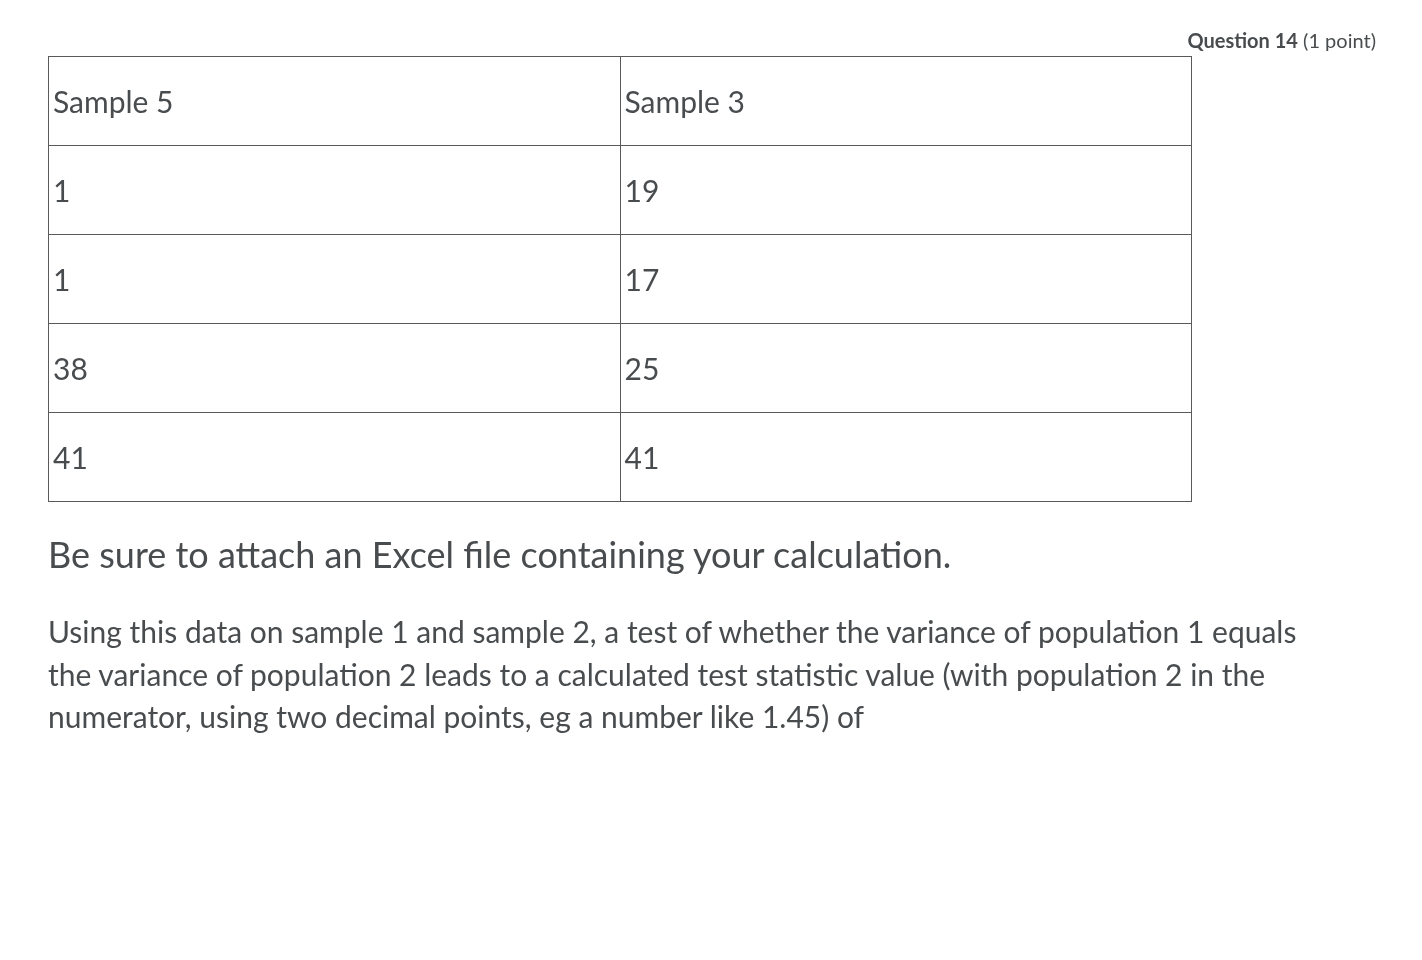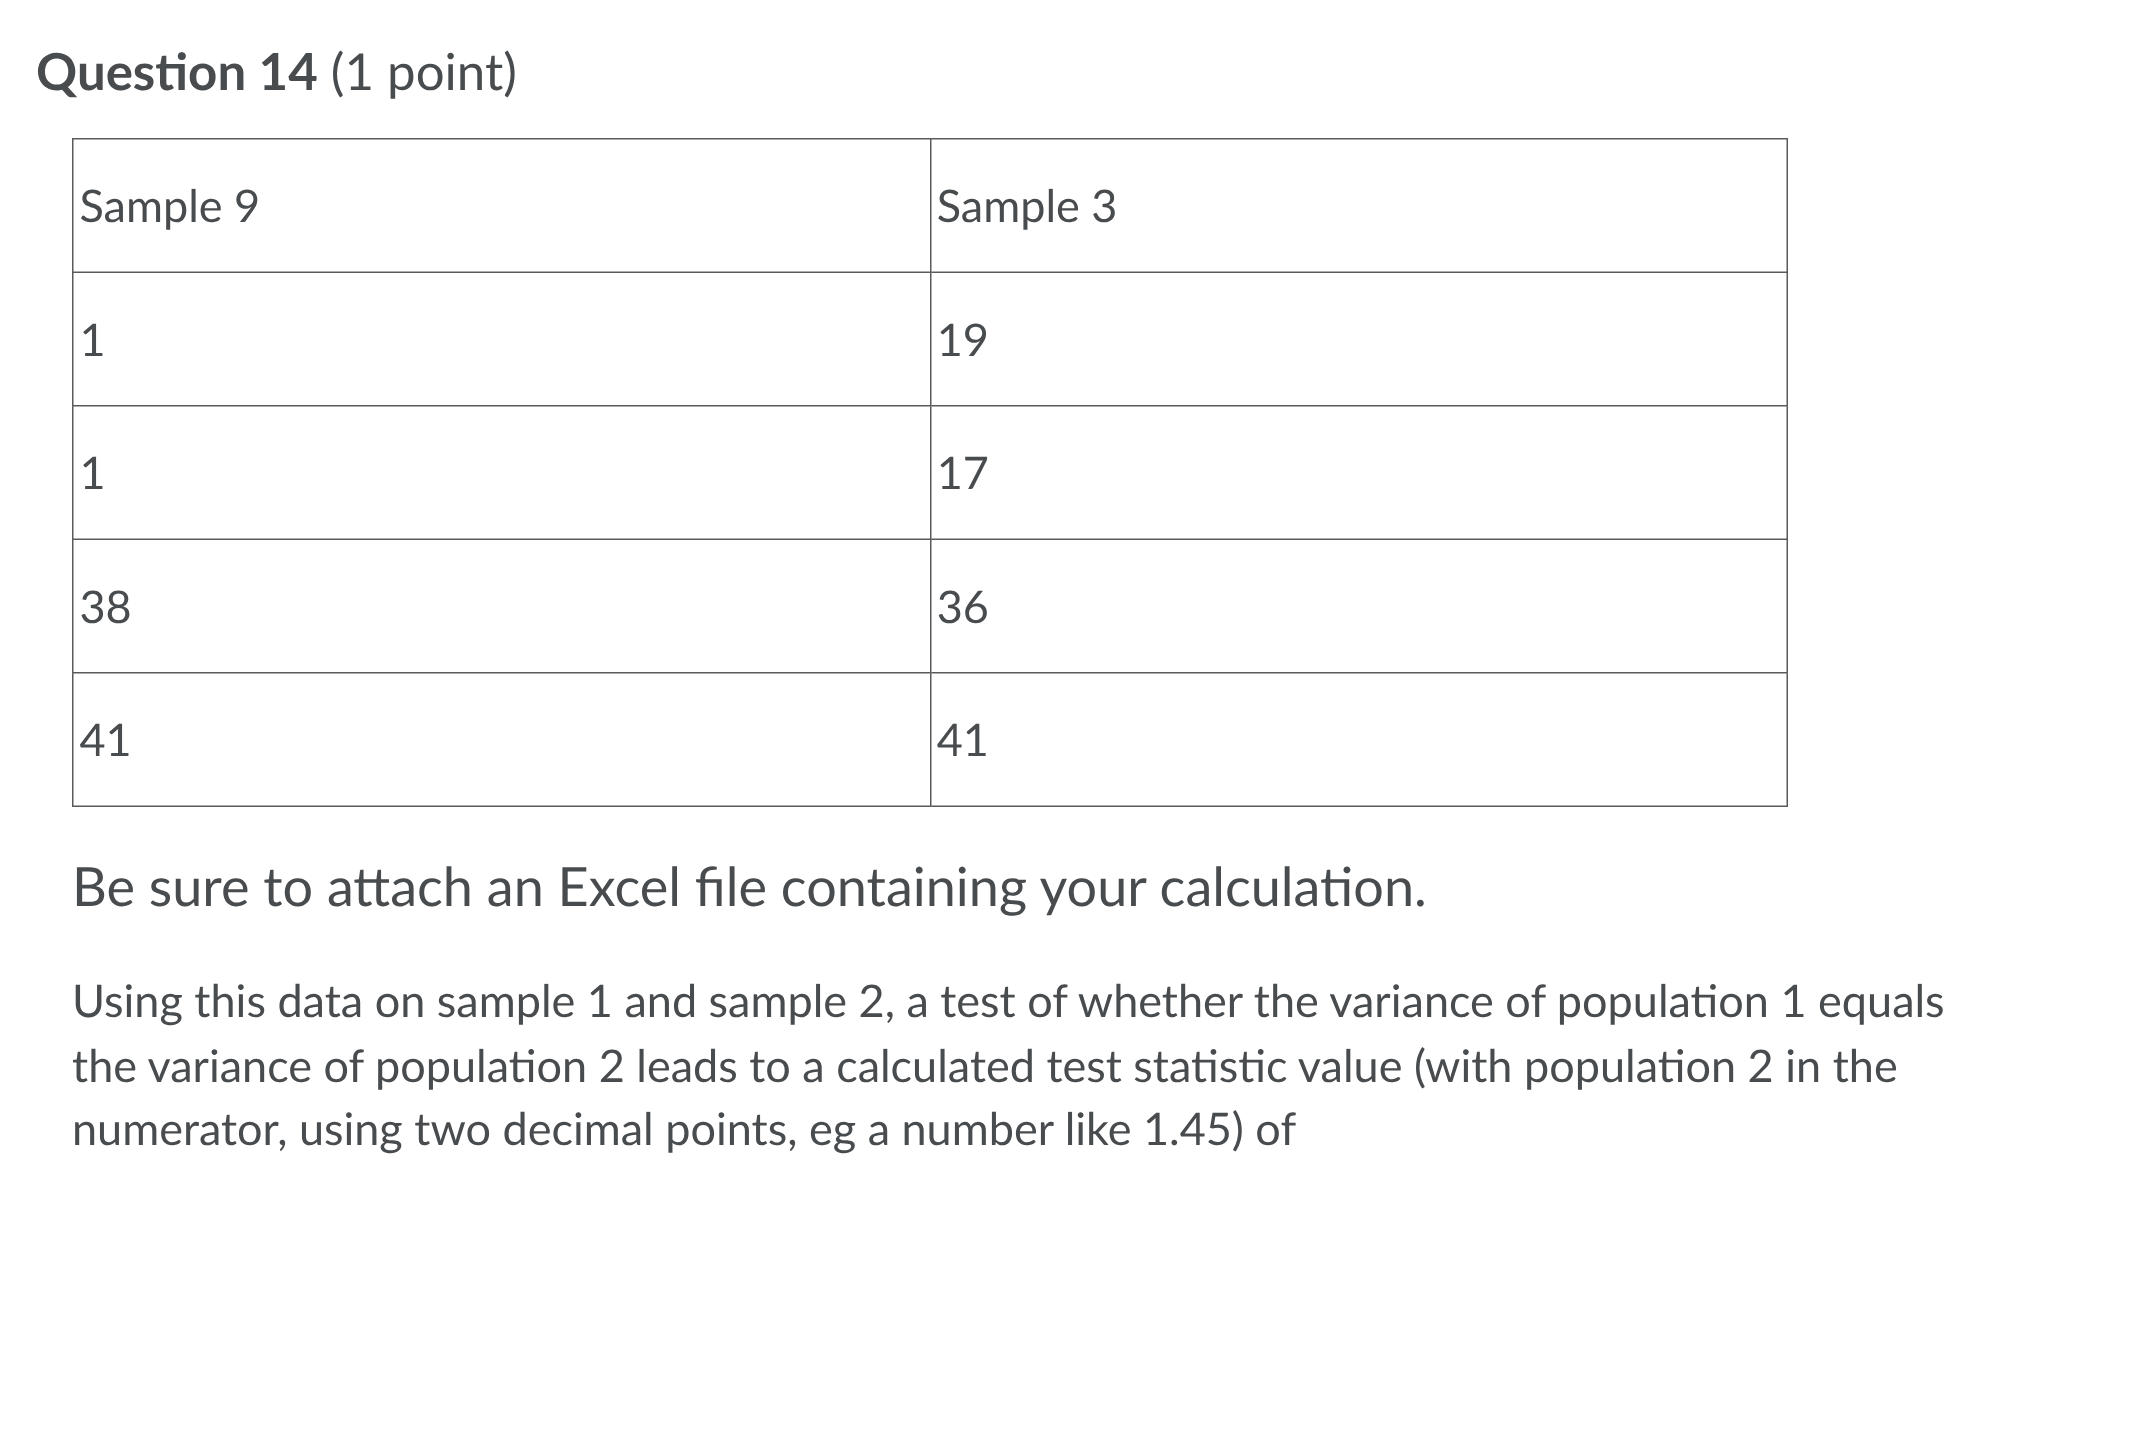--- a/index.html
+++ b/index.html
@@ -8,25 +8,26 @@
     background: #ffffff;
     font-family: "Lato", "Helvetica Neue", Helvetica, Arial, sans-serif;
     color: #2b2c2d;
   }
   .page {
     box-sizing: border-box;
     width: 1422px;
     padding: 28px 46px 40px 24px;
   }
   .question-header {
-    font-size: 34px;
+    font-size: 20px;
     line-height: 1.2;
     color: #494c4e;
-    margin: 0 0 23px 0;
+    margin: 0 0 4px 0;
     font-weight: 400;
+    text-align: right;
   }
   .question-header .q-label {
     font-weight: 700;
   }
   table.data-table {
     border-collapse: collapse;
     width: 1144px;
     margin-left: 24px;
     margin-bottom: 26px;
   }
@@ -61,34 +62,34 @@
 <div class="page">
 
   <h2 class="question-header">
     <span class="q-label">Question 14</span>
     <span>(1 point)</span>
   </h2>
 
   <table class="data-table">
     <tbody>
         <tr>
-      <td>Sample 9</td>
+      <td>Sample 5</td>
       <td>Sample 3</td>
     </tr>
     <tr>
       <td>1</td>
       <td>19</td>
     </tr>
     <tr>
       <td>1</td>
       <td>17</td>
     </tr>
     <tr>
       <td>38</td>
-      <td>36</td>
+      <td>25</td>
     </tr>
     <tr>
       <td>41</td>
       <td>41</td>
     </tr>
   </tbody>
     </table>
 
   <p class="instruction">Be sure to attach an Excel file containing your calculation.</p>
 

